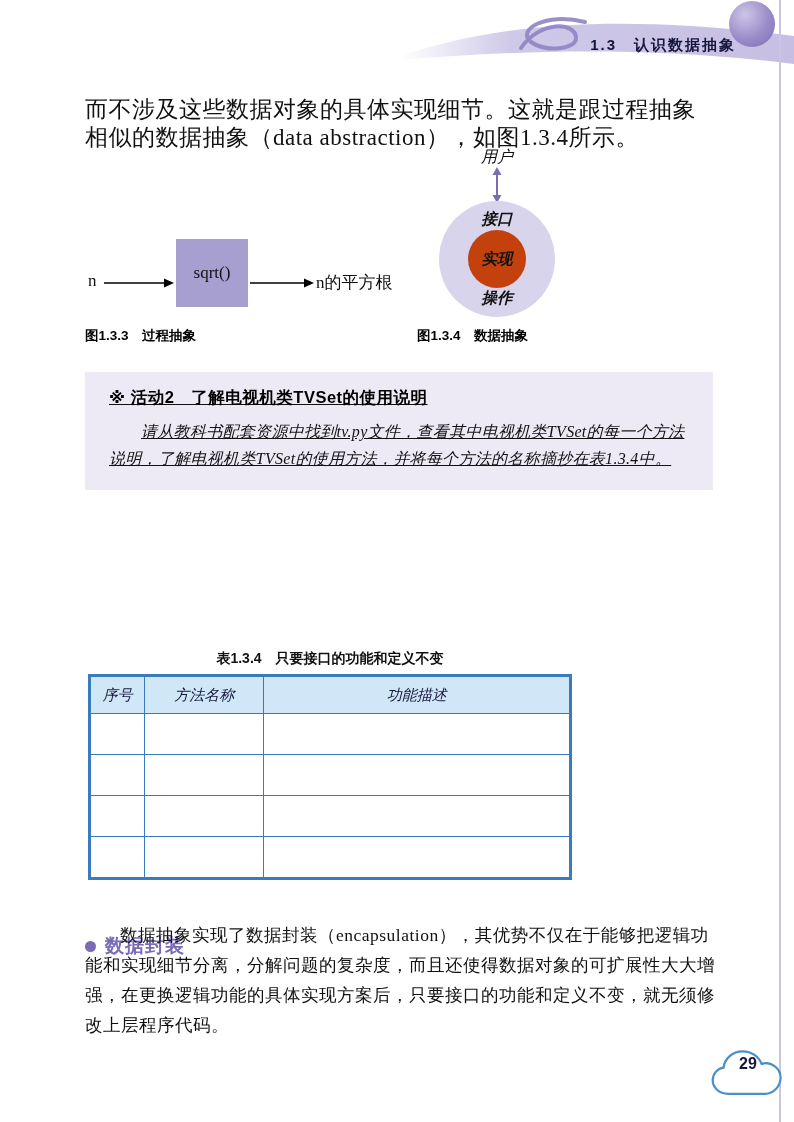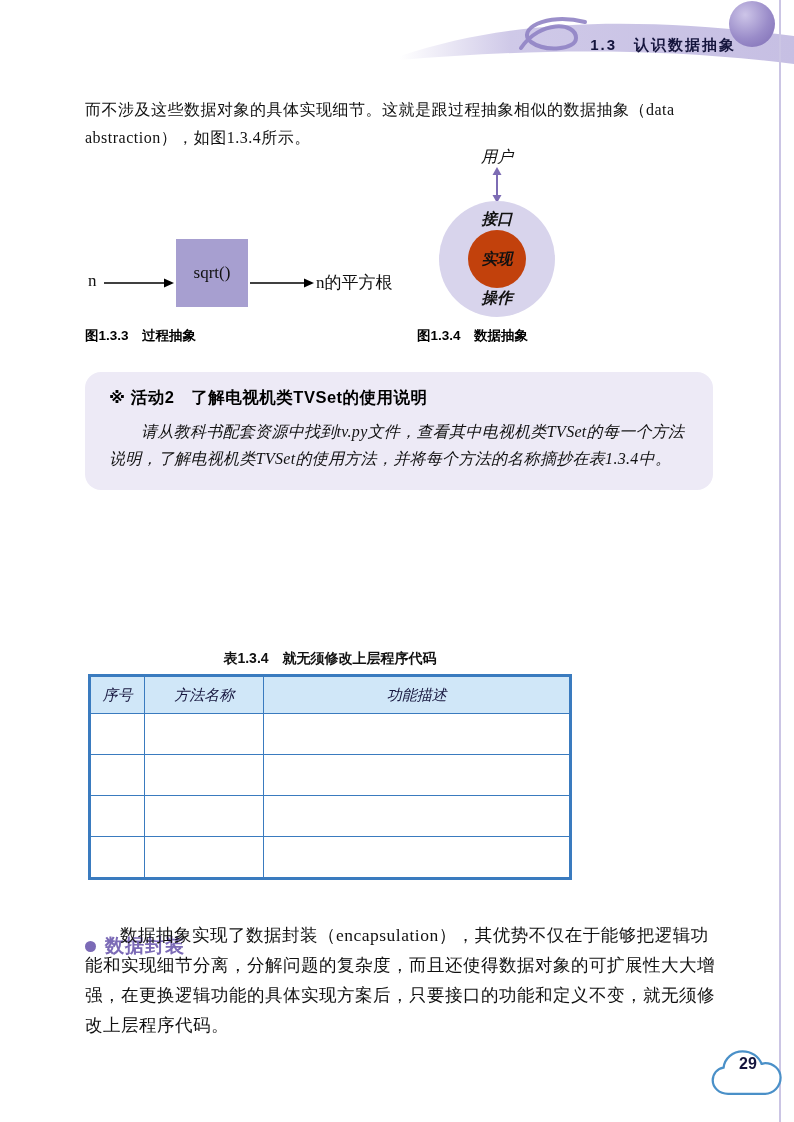--- a/index.html
+++ b/index.html
@@ -8,21 +8,21 @@
 
   
   .header-art{position:absolute;top:0;left:0;}
   .header-title{position:absolute;top:36px;right:58px;
     font-family:"Liberation Sans","DejaVu Sans",sans-serif;font-weight:bold;
     font-size:15px;color:#15153d;letter-spacing:2px;}
   .right-rule{position:absolute;top:0;right:13px;width:2px;height:1122px;background:#cbc5e4;}
 
   
   .intro{position:absolute;left:85px;top:96px;width:628px;
-    font-size:16px;line-height:28px;letter-spacing:.5px;}
+    font-size:23px;line-height:28px;letter-spacing:.5px;}
 
   
   .proc-n{position:absolute;left:88px;top:271px;font-size:17px;}
   .proc-arrow1{position:absolute;left:104px;top:276px;}
   .proc-box{position:absolute;left:176px;top:239px;width:72px;height:68px;background:#a79fd0;
     display:flex;align-items:center;justify-content:center;font-size:17px;}
   .proc-arrow2{position:absolute;left:250px;top:276px;}
   .proc-out{position:absolute;left:316px;top:271px;font-size:17px;}
   .fig-caption{position:absolute;text-align:left;
     font-family:"Liberation Sans","DejaVu Sans",sans-serif;font-weight:bold;font-size:13.5px;color:#000;}
@@ -38,21 +38,21 @@
     font-size:15.5px;font-style:italic;font-weight:bold;}
   .inner-circle{position:absolute;left:468px;top:230px;width:58px;height:58px;border-radius:50%;
     background:#c2410c;display:flex;align-items:center;justify-content:center;
     font-size:15.5px;font-style:italic;font-weight:bold;}
   .op-label{position:absolute;left:439px;top:288px;width:116px;text-align:center;
     font-size:15.5px;font-style:italic;font-weight:bold;}
   .data-caption{left:417px;top:327px;width:160px;}
 
   
   .activity{position:absolute;left:85px;top:372px;width:628px;box-sizing:border-box;
-    background:#edeaf6;border-radius:16px;padding:15px 24px 18px;}
+    background:#edeaf6;border-radius:0;padding:15px 24px 18px;text-decoration:underline;}
   .activity-title{font-family:"Liberation Sans","DejaVu Sans",sans-serif;font-weight:bold;
     font-size:16.5px;color:#000;letter-spacing:.5px;}
   .activity p{margin:9px 0 0;text-indent:2em;font-size:16px;line-height:27px;
     font-style:italic;letter-spacing:.3px;}
 
   
   .table-caption{position:absolute;left:88px;top:650px;width:484px;text-align:center;
     font-family:"Liberation Sans","DejaVu Sans",sans-serif;font-weight:bold;font-size:14px;}
   .tvtable{position:absolute;left:88px;top:674px;width:484px;border-collapse:collapse;}
   .tvtable th,.tvtable td{border:1px solid #3a7bbf;}
@@ -126,21 +126,21 @@
   <div class="if-label">接口</div>
   <div class="inner-circle">实现</div>
   <div class="op-label">操作</div>
   <div class="fig-caption data-caption">图1.3.4　数据抽象</div>
 
   <div class="activity">
     <div class="activity-title">※ 活动2　了解电视机类TVSet的使用说明</div>
     <p>请从教科书配套资源中找到tv.py文件，查看其中电视机类TVSet的每一个方法说明，了解电视机类TVSet的使用方法，并将每个方法的名称摘抄在表1.3.4中。</p>
   </div>
 
-  <div class="table-caption">表1.3.4　就无须修改上层程序代码</div>
+  <div class="table-caption">表1.3.4　只要接口的功能和定义不变</div>
   <table class="tvtable">
     <thead>
       <tr>
         <th class="col-no">序号</th>
         <th class="col-name">方法名称</th>
         <th class="col-desc">功能描述</th>
       </tr>
     </thead>
     <tbody>
       <tr>

